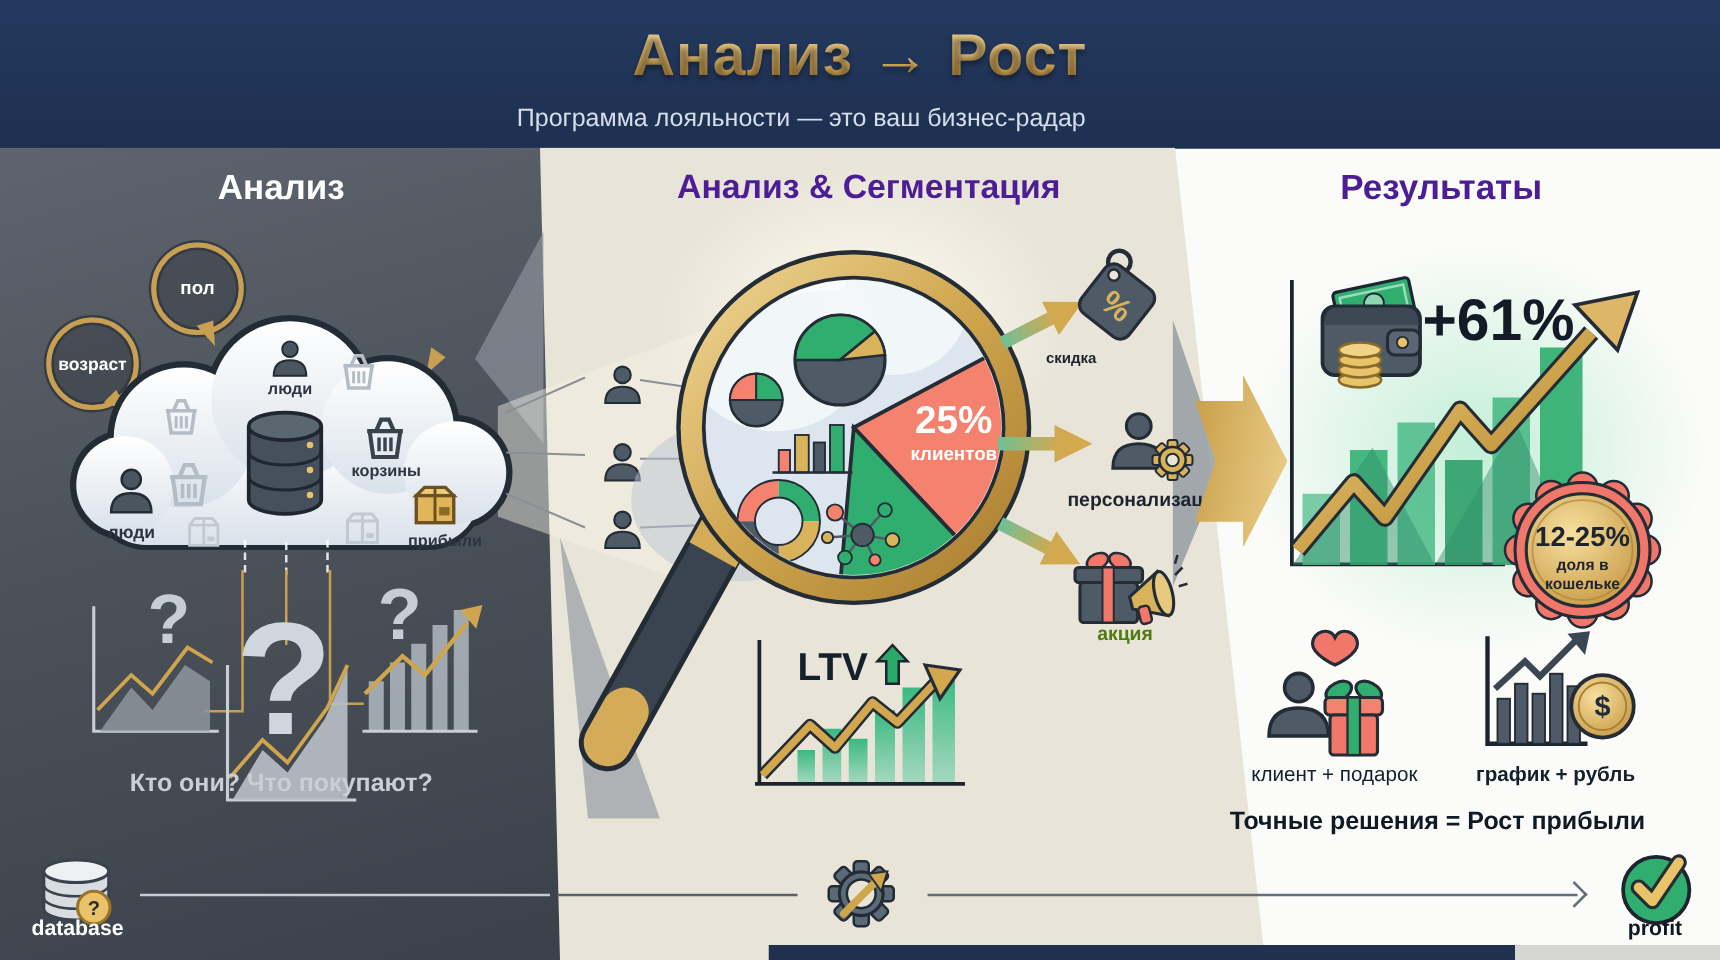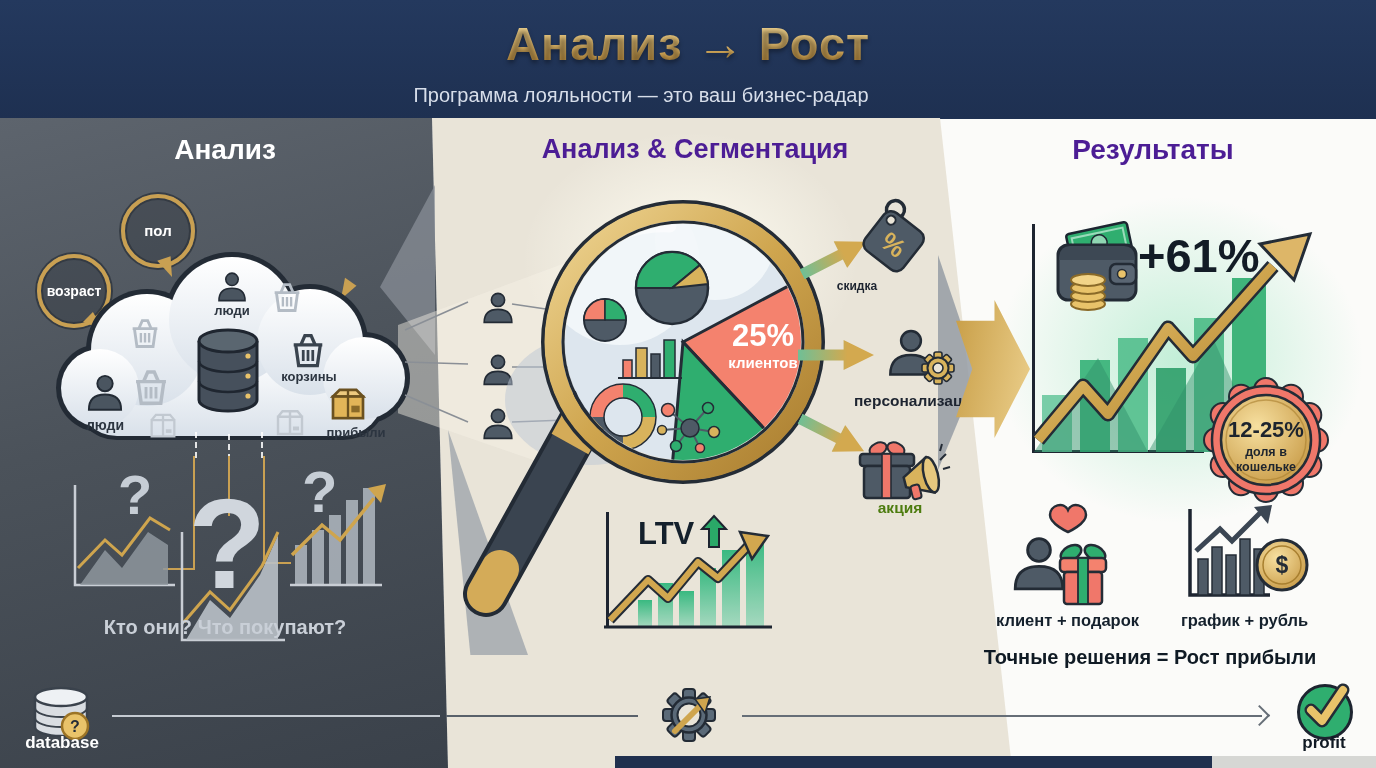--- a/index.html
+++ b/index.html
@@ -459,21 +459,21 @@
     <path d="M72 22 C72 12 58 8 54 17 C50 8 36 12 36 22 C36 31 54 39 54 39 C54 39 72 31 72 22 Z" fill="#f0776a" stroke="#242c36" stroke-width="2.5" transform="translate(6,-10)"></path>
     <g style="color:#4e5a66">
         <use href="#i-person" width="62" height="62" x="0" y="30"></use>
       </g>
     <ellipse cx="63" cy="50" rx="11" ry="7" transform="rotate(-28 63 50)" fill="#2fae6f" stroke="#242c36" stroke-width="2.5"></ellipse>
     <ellipse cx="87" cy="50" rx="11" ry="7" transform="rotate(28 87 50)" fill="#2fae6f" stroke="#242c36" stroke-width="2.5"></ellipse>
     <rect x="52" y="55" width="46" height="14" rx="4" fill="#f4826e" stroke="#242c36" stroke-width="2.5"></rect>
     <rect x="56" y="69" width="38" height="32" rx="3" fill="#f0776a" stroke="#242c36" stroke-width="2.5"></rect>
     <rect x="70" y="55" width="10" height="46" fill="#2fae6f" stroke="#242c36" stroke-width="1.8"></rect>
   </svg>
-  <div class="abs ctr" style="left:985px;top:611px;width:165px;font-size:16.5px;font-weight:700;color:#14202c">клиент + подарок</div>
+  <div class="abs ctr" style="left:985px;top:611px;width:165px;font-size:16.5px;font-weight:400;color:#14202c">клиент + подарок</div>
 
   <svg class="abs" style="left:1178px;top:503px;width:130px;height:104px" viewBox="0 0 130 104">
     <path d="M12 6 V92 H92" fill="none" stroke="#1d2430" stroke-width="3.5"></path>
     <g fill="#4e5a66" stroke="#242c36" stroke-width="1.5">
       <rect x="20" y="56" width="10" height="36"></rect>
         <rect x="34" y="44" width="10" height="48"></rect>
       <rect x="48" y="52" width="10" height="40"></rect>
         <rect x="62" y="36" width="10" height="56"></rect>
       <rect x="76" y="46" width="10" height="46"></rect>
     </g>

